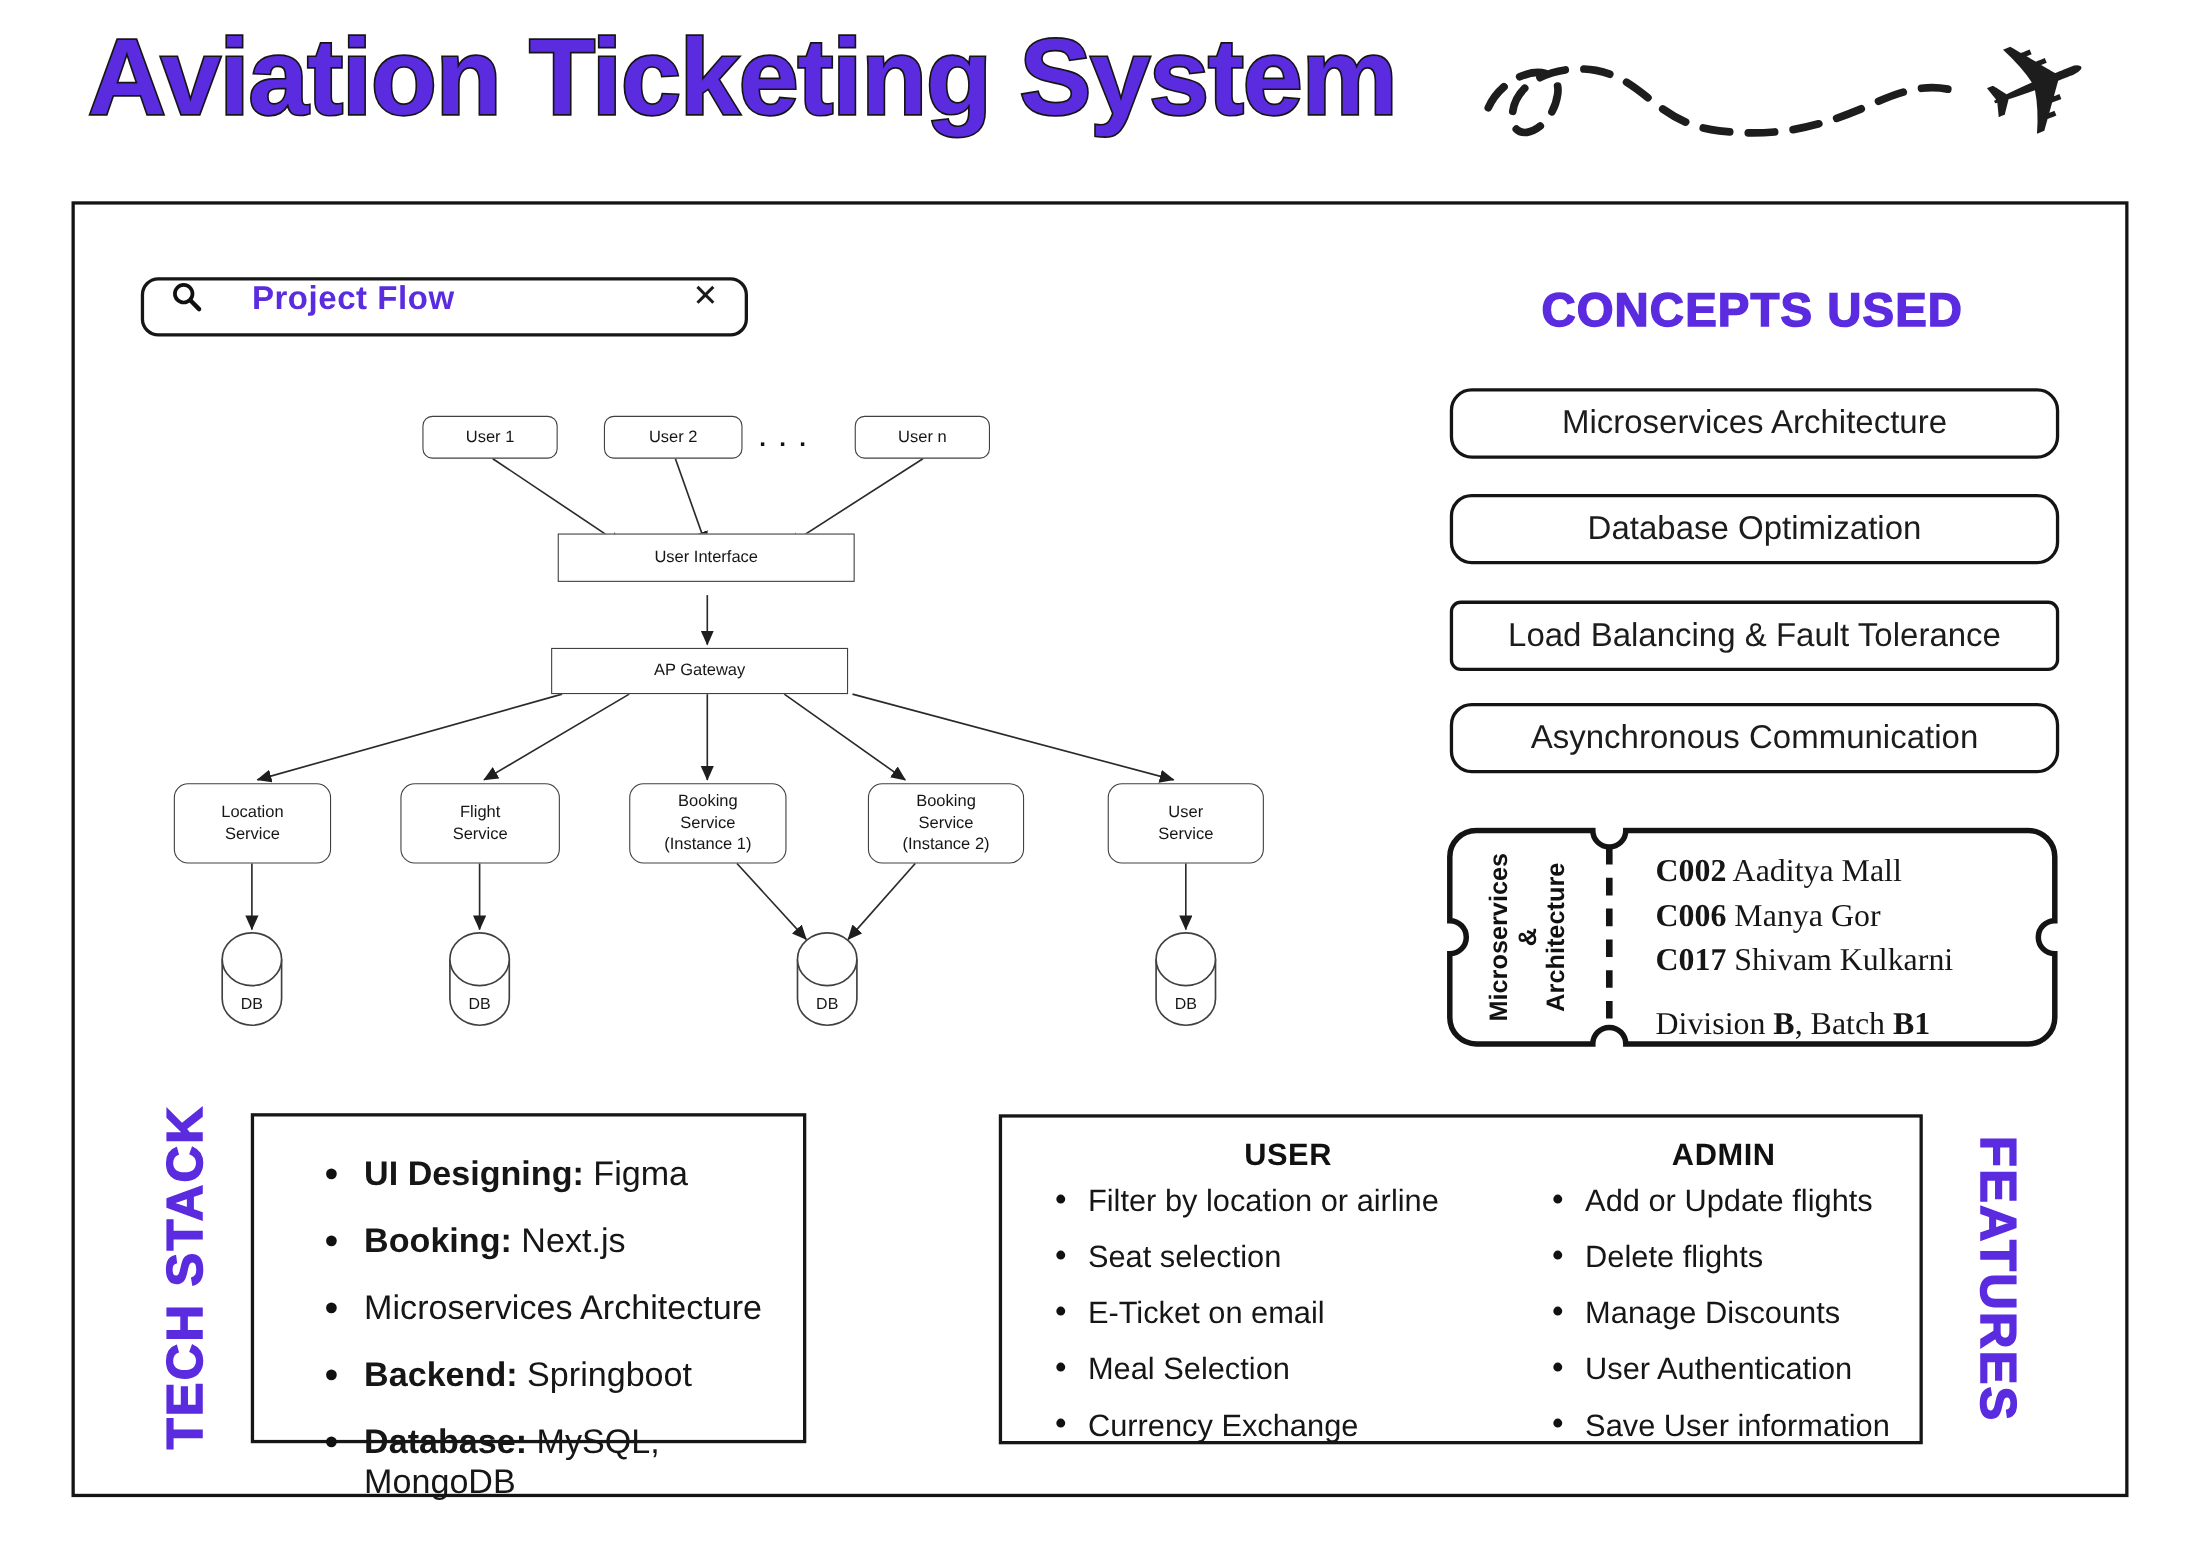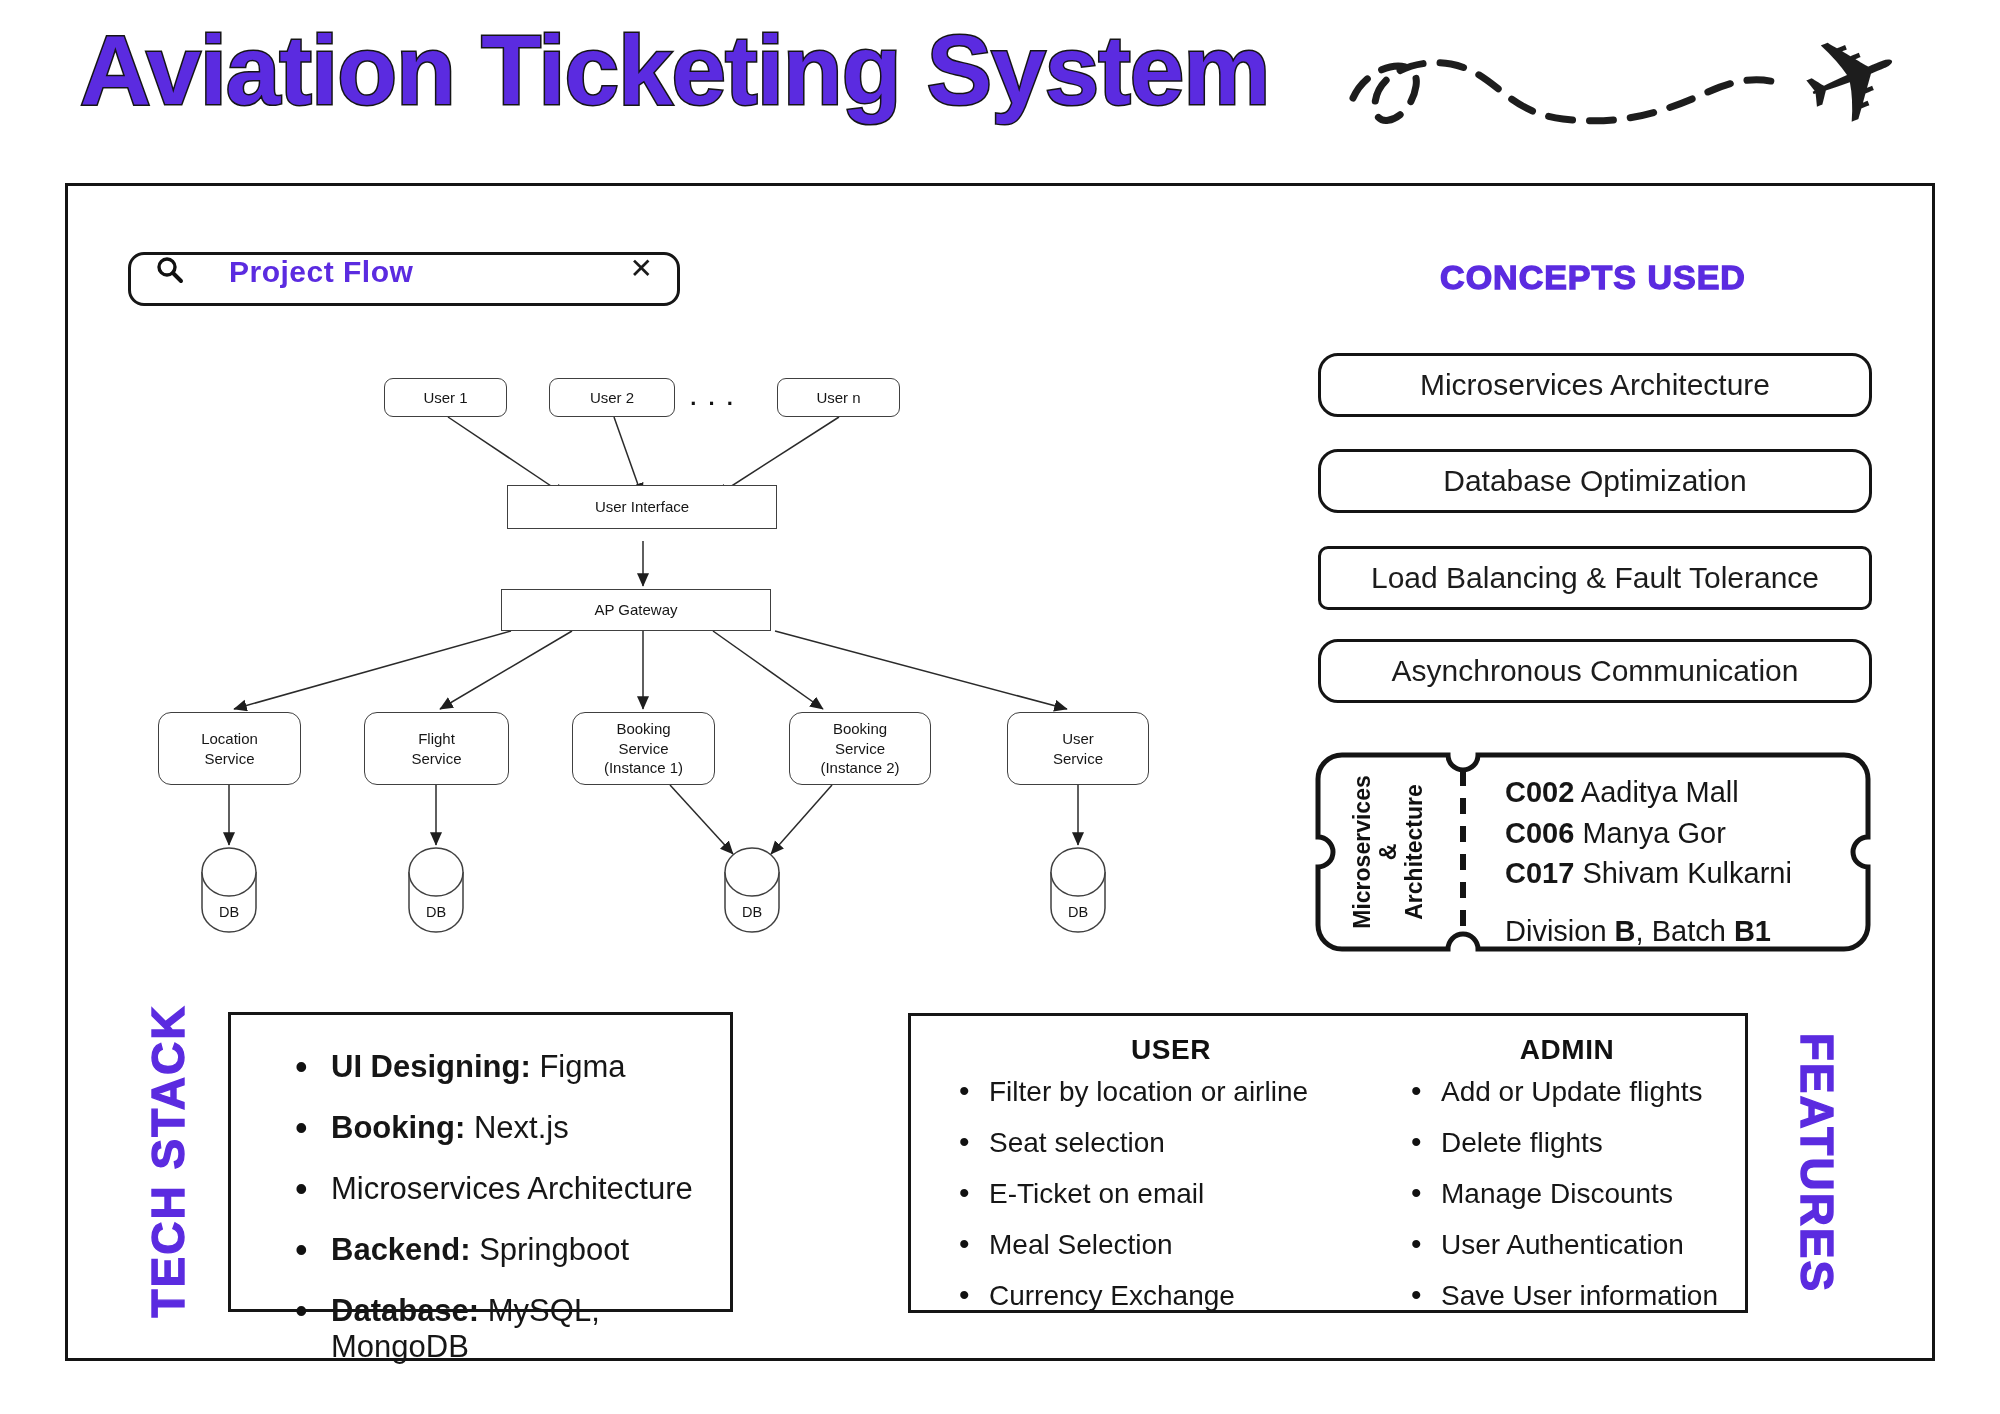--- a/index.html
+++ b/index.html
@@ -32,33 +32,33 @@
           white-space:pre-line;box-sizing:border-box;}
   .fc-user{border-radius:9px;}
   .fc-rect{border-radius:0;}
   .fc-svc{border-radius:13px;}
   .fc-dots{position:absolute;display:flex;align-items:center;justify-content:center;
            font-size:22px;font-weight:bold;letter-spacing:3px;color:#111;}
   .db-label{font-size:14.5px;fill:#161616;font-family:"Liberation Sans",sans-serif;}
 
   
   .concepts-heading{position:absolute;left:1315px;top:258px;width:556px;text-align:center;
-                    font-size:34px;font-weight:bold;letter-spacing:1px;color:#5b2be0;
+                    font-size:43px;font-weight:bold;letter-spacing:1px;color:#5b2be0;
                     -webkit-text-stroke:1.4px #5b2be0;}
   .concept-box{position:absolute;left:1318px;width:554px;height:64px;border:3px solid #141414;
                border-radius:20px;display:flex;align-items:center;justify-content:center;
                font-size:30px;color:#1c1c1c;background:#fff;box-sizing:border-box;}
 
   
   .ticket{position:absolute;left:1315px;top:752px;width:556px;height:200px;}
   .ticket svg{position:absolute;left:0;top:0;}
   .ticket-side{position:absolute;left:-26px;top:45px;width:200px;height:110px;transform:rotate(-90deg);
                display:flex;flex-direction:column;justify-content:center;text-align:center;
                font-weight:bold;font-size:23px;line-height:1.12;color:#111;}
-  .ticket-members{position:absolute;left:190px;top:20px;font-size:29px;line-height:1.40;color:#161616;}
+  .ticket-members{position:absolute;left:190px;top:20px;font-size:29px;line-height:1.40;color:#161616;font-family:Liberation Serif, serif;}
   .ticket-division{margin-top:17px;}
 
   
   .v-label{position:absolute;width:360px;height:60px;display:flex;align-items:center;justify-content:center;
            font-size:46px;font-weight:bold;letter-spacing:2px;color:#5b2be0;-webkit-text-stroke:1.4px #5b2be0;}
   .tech-label{left:-12px;top:1131px;transform:rotate(-90deg);}
   .features-label{left:1637px;top:1133px;transform:rotate(90deg);}
 
   
   .tech-box{position:absolute;left:228px;top:1012px;width:505px;height:300px;border:3px solid #161616;

